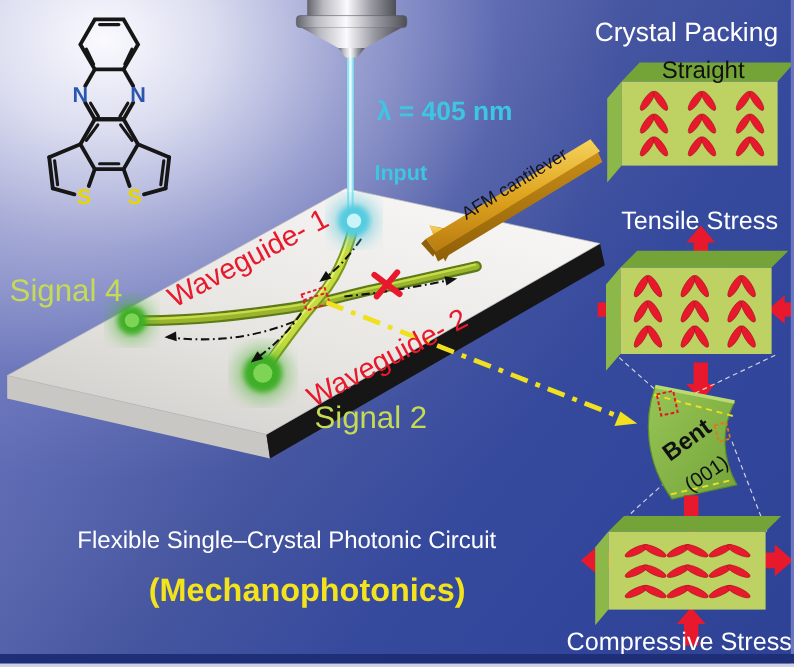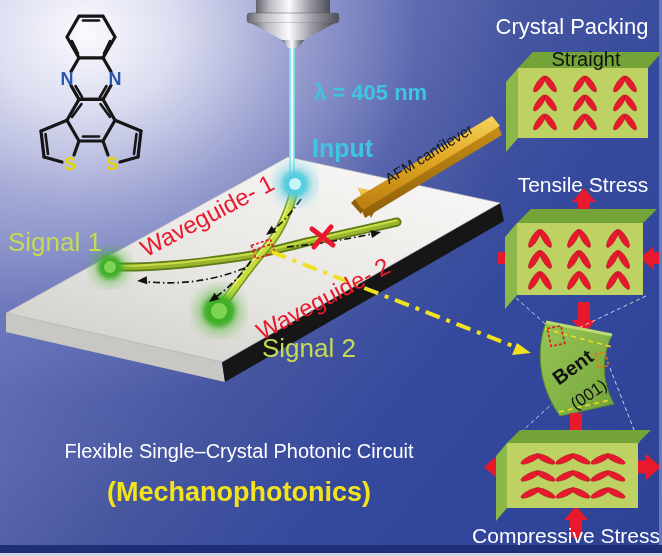--- a/index.html
+++ b/index.html
@@ -11,21 +11,21 @@
         rgba(252,252,255,.98) 0%, rgba(228,229,244,.92) 14%,
         rgba(178,181,220,.72) 32%, rgba(112,122,190,.38) 52%,
         rgba(70,86,170,.12) 68%, rgba(58,77,163,0) 80%),
       linear-gradient(128deg,#9aa0cf 0%,#6672b9 26%,#46569f 48%,#35499d 66%,#31459a 82%,#2e4295 100%);
   }
   .lbl{position:absolute;white-space:nowrap;line-height:1.05;}
   .cyan{color:#3ec5e2;font-weight:bold;}
   .siggreen{color:#c6da55;}
   .red-rot{color:#e8192c;font-weight:bold;}
   .white{color:#ffffff;}
-  .yellow{color:#f3e31c;}
+  .yellow{color:#f3e31c;padding-left:17px;}
   svg{position:absolute;left:0;top:0;}
   .frame-right{position:absolute;right:0;top:0;width:3px;height:556px;background:#6a77bd;}
   .frame-bottom{position:absolute;left:0;bottom:0;width:662px;height:11px;}
   .frame-bottom .navy{position:absolute;left:0;top:0;width:100%;height:8px;background:#1e2f78;}
   .frame-bottom .lite{position:absolute;left:0;bottom:0;width:100%;height:3px;background:#ccd1e6;}
 </style>
 </head>
 <body>
 
 <div id="fig">
@@ -267,25 +267,25 @@
     <g stroke="none" font-family="Liberation Sans, sans-serif" font-weight="bold" font-size="18" text-anchor="middle">
       <text x="49" y="81" fill="#2a56ae">N</text>
       <text x="97" y="81" fill="#2a56ae">N</text>
       <text x="52" y="166" fill="#e8d400">S</text>
       <text x="94" y="166" fill="#e8d400">S</text>
     </g>
   </g>
 </svg>
 
 <div class="lbl cyan" style="left:314px;top:81px;font-size:22px;">λ = 405 nm</div>
-<div class="lbl cyan" style="left:312px;top:135px;font-size:25px;">Input</div>
+<div class="lbl cyan" style="left:312px;top:135px;font-size:18px;">Input</div>
 
 <div class="lbl" style="left:354px;top:146px;width:150px;text-align:center;font-size:15px;color:#141414;transform:rotate(-31.5deg);">AFM cantilever</div>
 
-<div class="lbl siggreen" style="left:8px;top:229px;font-size:26px;">Signal 1</div>
+<div class="lbl siggreen" style="left:8px;top:229px;font-size:26px;">Signal 4</div>
 <div class="lbl siggreen" style="left:262px;top:335px;font-size:26px;">Signal 2</div>
 
 <div class="lbl red-rot" style="left:112px;top:203px;width:190px;text-align:center;font-size:24px;font-weight:normal;transform:rotate(-28deg);">Waveguide- 1</div>
 <div class="lbl red-rot" style="left:228px;top:286px;width:190px;text-align:center;font-size:24px;font-weight:normal;transform:rotate(-28deg);">Waveguide- 2</div>
 
 <div class="lbl white" style="left:486px;top:15px;width:172px;text-align:center;font-size:22px;font-weight:normal;">Crystal Packing</div>
 <div class="lbl" style="left:536px;top:49px;width:100px;text-align:center;font-size:20px;font-weight:normal;color:#111;">Straight</div>
 <div class="lbl white" style="left:500px;top:174px;width:166px;text-align:center;font-size:21px;">Tensile Stress</div>
 <div class="lbl" style="left:542px;top:357px;width:62px;text-align:center;font-size:20px;font-weight:bold;color:#111;transform:rotate(-36deg);">Bent</div>
 <div class="lbl" style="left:558px;top:386px;width:62px;text-align:center;font-size:17px;color:#111;transform:rotate(-34deg);">(001)</div>

